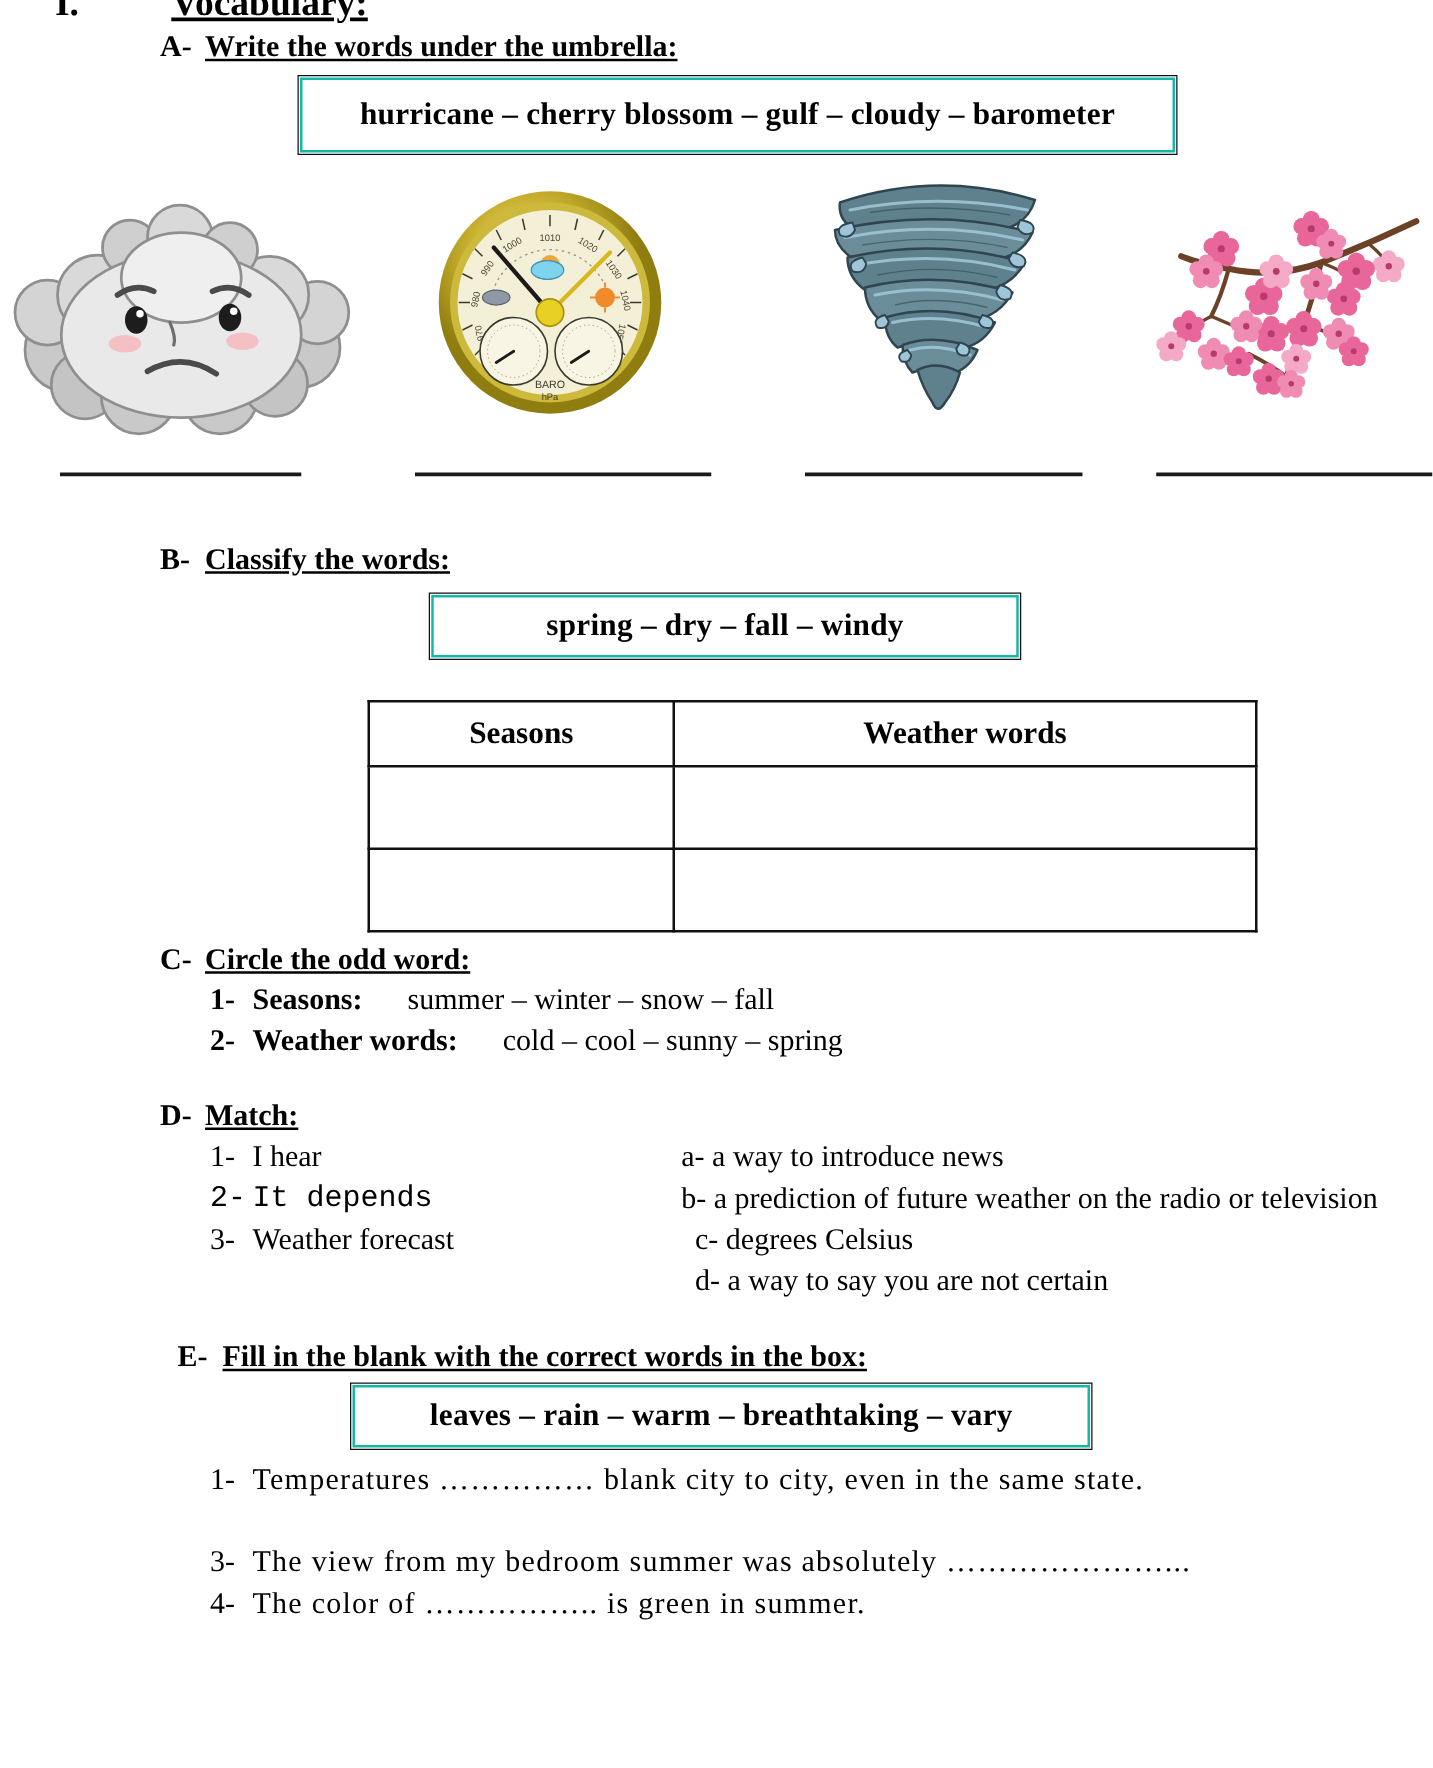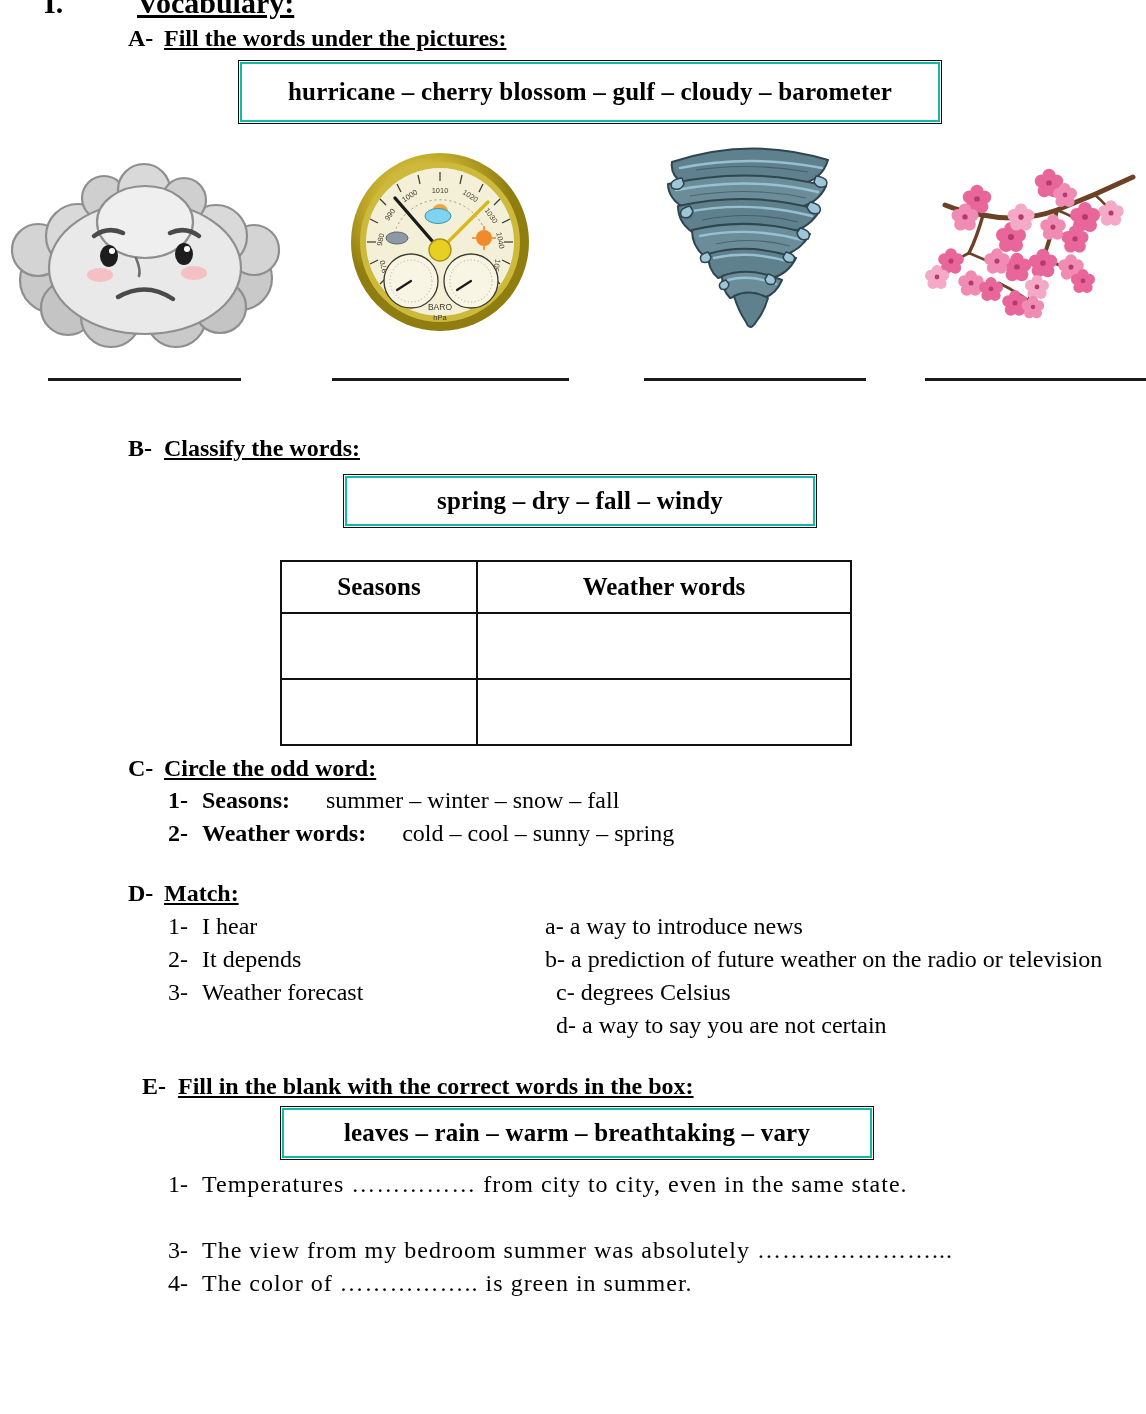--- a/index.html
+++ b/index.html
@@ -84,21 +84,21 @@
 </style>
 </head>
 <body>
 
 <div class="page">
 
   <div class="roman">I.</div>
   <div class="vocab-label u">Vocabulary:</div>
 
   <div class="letter-head" style="left:128px; top:25px;">
-    <span class="ltr">A-</span><span class="u">Fill the words under the pictures:</span>
+    <span class="ltr">A-</span><span class="u">Write the words under the umbrella:</span>
   </div>
 
   <div class="wordbox" style="left:240px; top:62px; width:700px; height:60px;">
     <span>hurricane – cherry blossom – gulf – cloudy – barometer</span>
   </div>
 
   <div class="pic" style="left:8px; top:150px; width:275px; height:200px;">
     <svg class="svgpic" viewBox="0 0 275 200" width="275" height="200">
       <g stroke="#8f8f8f" stroke-width="2.2">
         <circle cx="45" cy="130" r="33" fill="#c9c9c9"></circle>
@@ -490,21 +490,21 @@
   <div class="ansline" style="left:925px; top:378px; width:221px;"></div>
 
   <div class="letter-head" style="left:128px; top:435px;">
     <span class="ltr">B-</span><span class="u">Classify the words:</span>
   </div>
 
   <div class="wordbox" style="left:345px; top:476px; width:470px; height:50px;">
     <span>spring – dry – fall – windy</span>
   </div>
 
-  <table class="ctable" style="left:280px; top:560px; width:572px;">
+  <table class="ctable" style="left:294px; top:560px; width:712px;">
     <tbody>
         <tr>
       <td class="hd">Seasons</td>
       <td class="hd">Weather words</td>
     </tr>
     <tr>
       <td class="blank"></td>
       <td class="blank"></td>
     </tr>
     <tr>
@@ -525,21 +525,21 @@
     <span class="num">2-</span><b>Weather words:</b><span style="display:inline-block;width:36px;"></span><span>cold – cool – sunny – spring</span>
   </div>
 
   <div class="letter-head" style="left:128px; top:880px;">
     <span class="ltr">D-</span><span class="u">Match:</span>
   </div>
 
   <div class="row" style="left:168px; top:913px;">
     <span class="numl">1-</span><span>I hear</span>
   </div>
-  <div class="row" style="left:168px; top:946px;">
+  <div class="row" style="left:168px; top:946px;font-family:Liberation Mono, monospace;">
     <span class="numl">2-</span><span>It depends</span>
   </div>
   <div class="row" style="left:168px; top:979px;">
     <span class="numl">3-</span><span>Weather forecast</span>
   </div>
 
   <div class="row" style="left:545px; top:913px;">
     <span>a-</span>
     <span>a way to introduce news</span>
   </div>
@@ -558,21 +558,21 @@
 
   <div class="letter-head" style="left:128px; top:1073px;margin-left:14px;">
     <span class="ltr">E-</span><span class="u">Fill in the blank with the correct words in the box:</span>
   </div>
 
   <div class="wordbox" style="left:282px; top:1108px; width:590px; height:50px;">
     <span>leaves – rain – warm – breathtaking – vary</span>
   </div>
 
   <div class="row" style="left:168px; top:1171px;">
-    <span class="numl">1-</span><span class="dots">Temperatures …………… from city to city, even in the same state.</span>
+    <span class="numl">1-</span><span class="dots">Temperatures …………… blank city to city, even in the same state.</span>
   </div>
   <div class="row" style="left:168px; top:1237px;">
     <span class="numl">3-</span><span class="dots">The view from my bedroom summer was absolutely …………………...</span>
   </div>
   <div class="row" style="left:168px; top:1270px;">
     <span class="numl">4-</span><span class="dots">The color of  …………….. is green in summer.</span>
   </div>
 
 </div>
 

